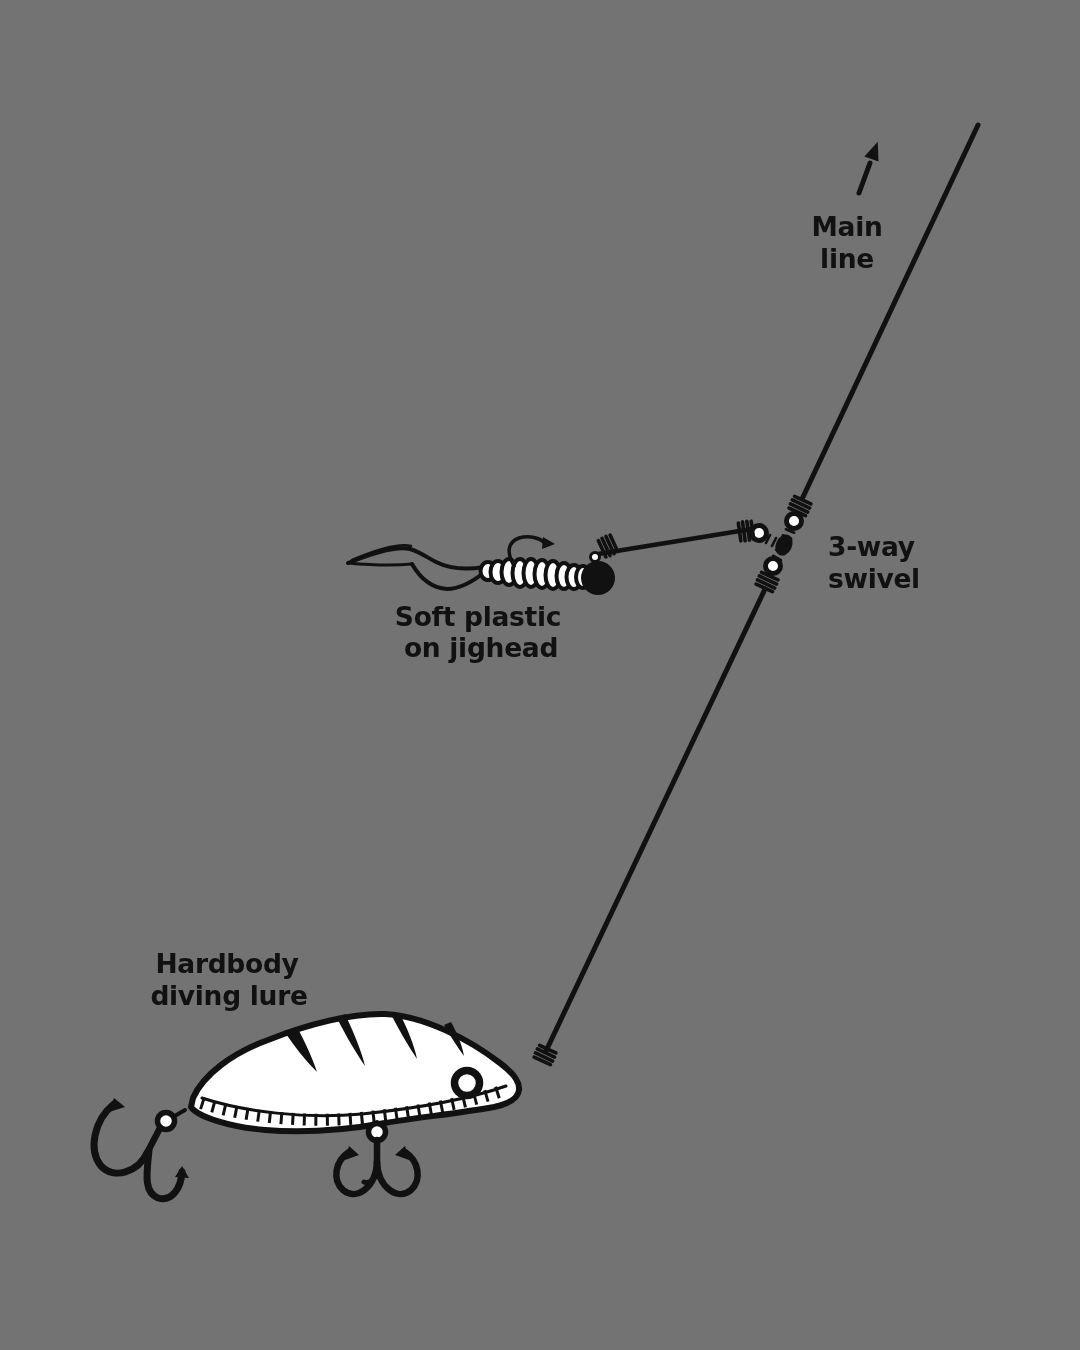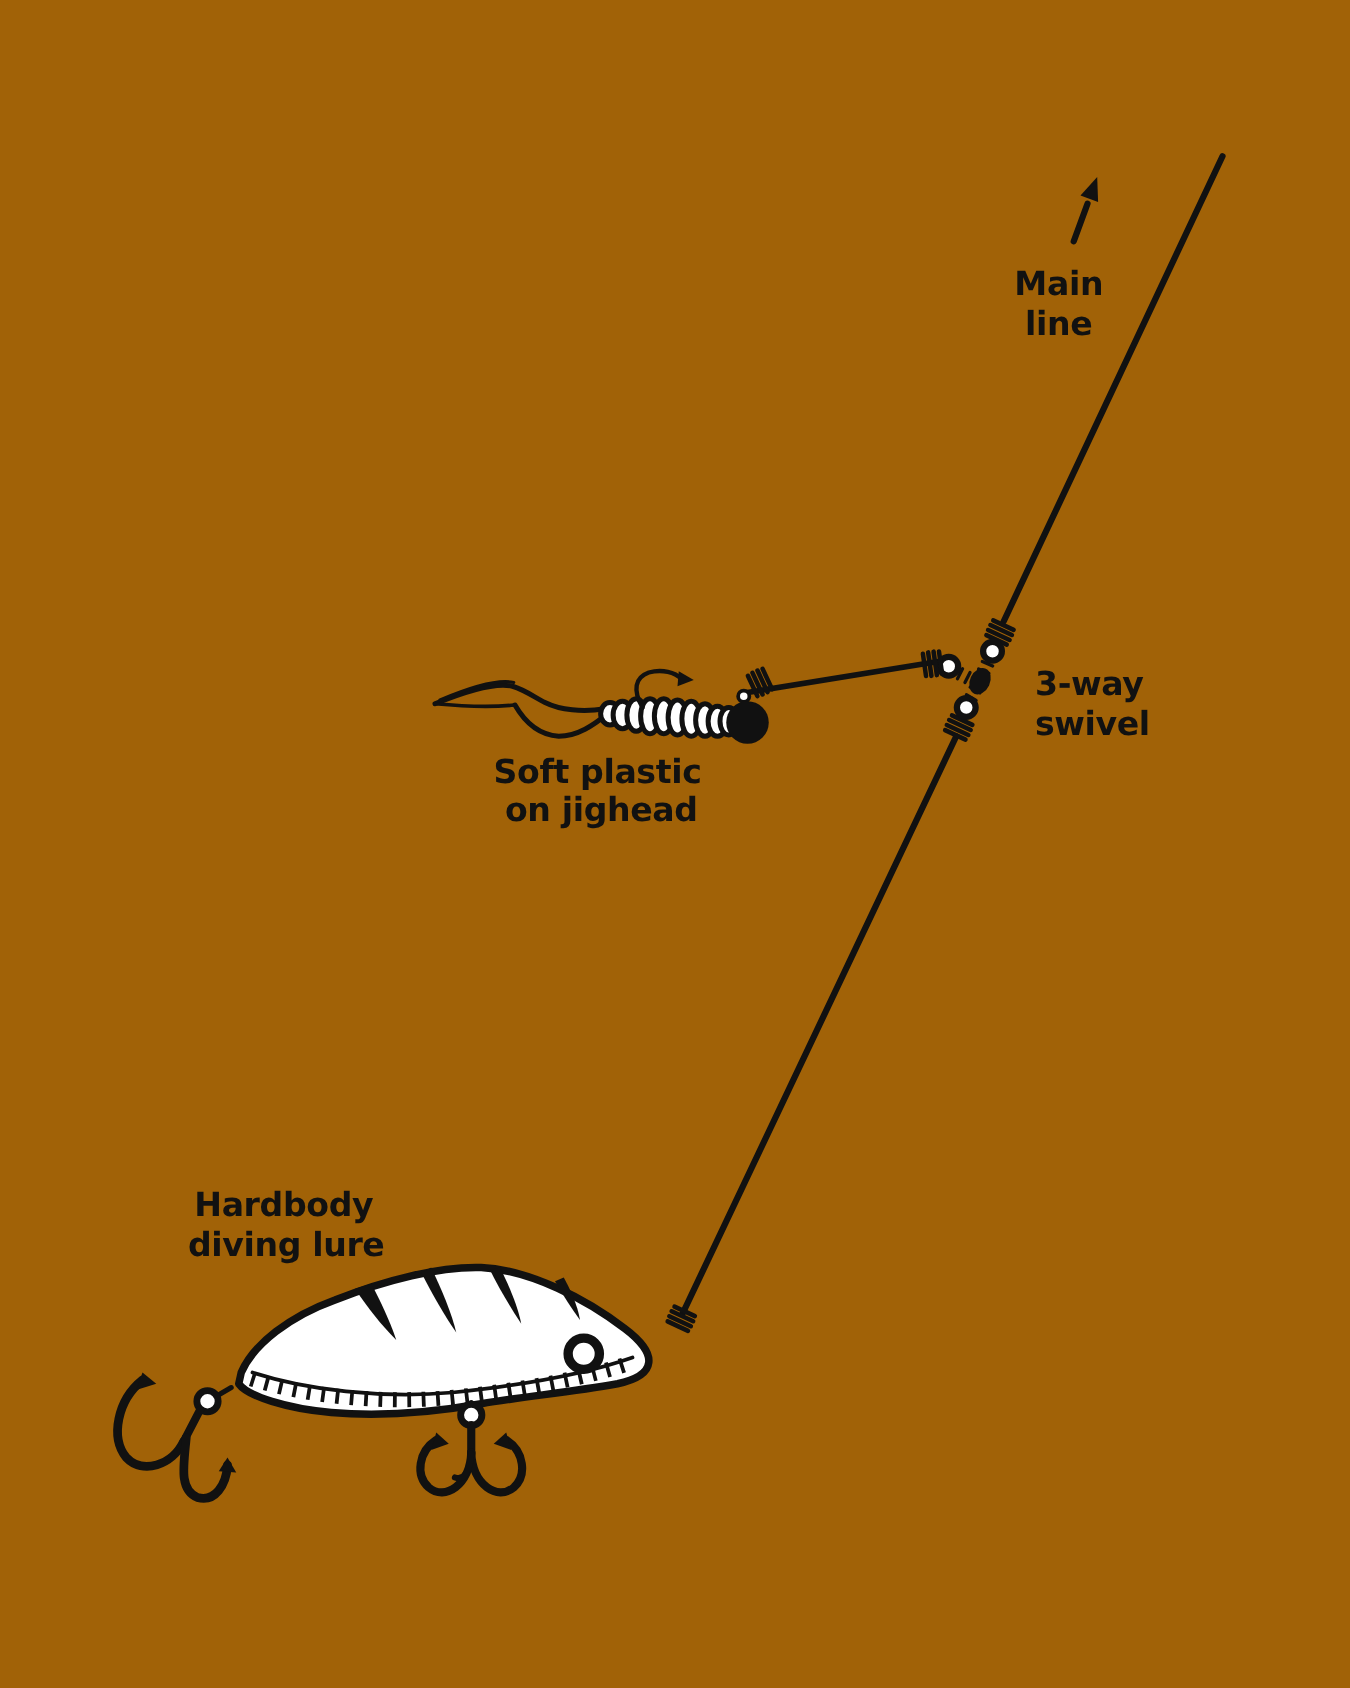--- a/index.html
+++ b/index.html
@@ -1,19 +1,19 @@
 <!DOCTYPE html>
 <html><head>
 <meta charset="utf-8">
 <style>
   html,body{margin:0;padding:0;background:#e8e8e8;}
   .canvas{
     position:relative;
     width:1080px;height:1350px;
-    background:#a16207;
+    background:#737373;
     overflow:hidden;
     font-family:"DejaVu Sans","Liberation Sans",sans-serif;
     text-align:center;
   }
   .canvas svg{position:absolute;left:0;top:0;}
   .lbl{
     font-family:"DejaVu Sans","Liberation Sans",sans-serif;
     font-weight:700;
     font-size:26.5px;
     fill:#111111;

